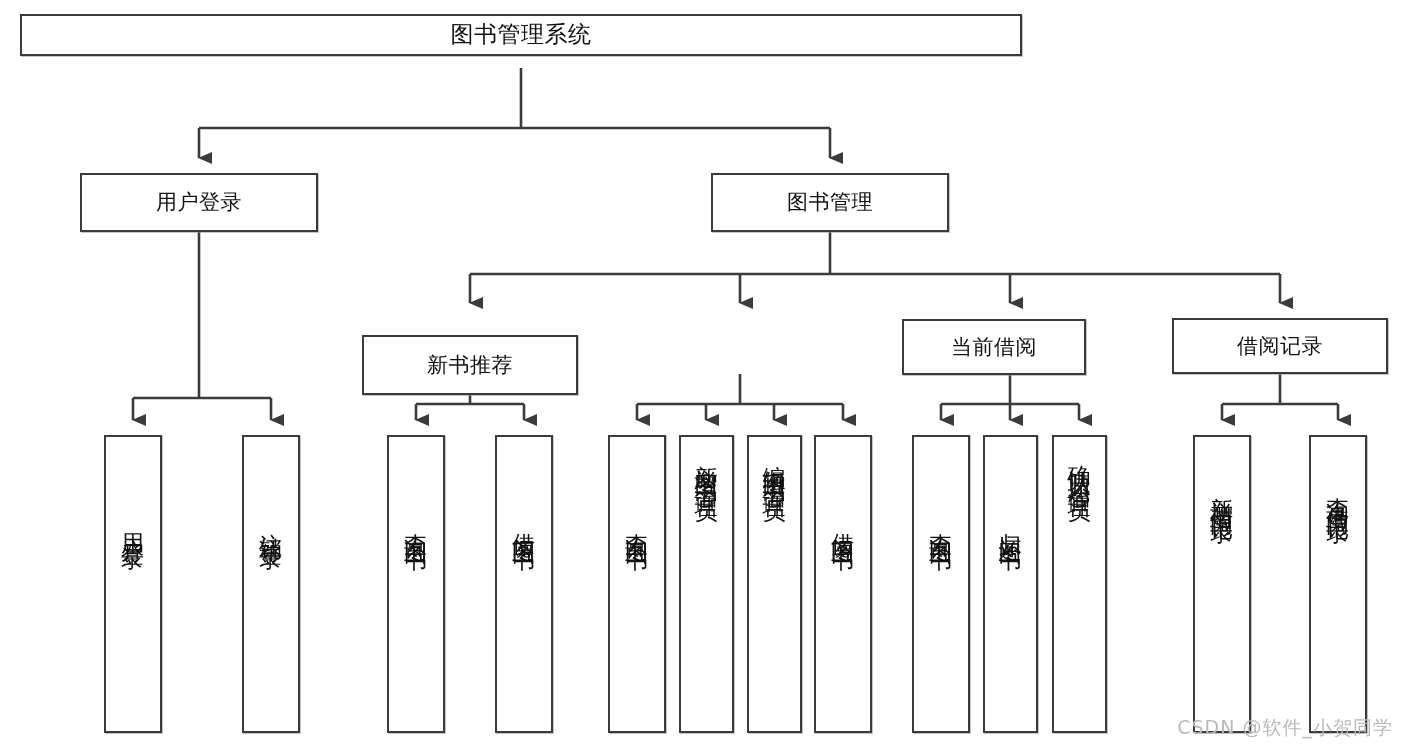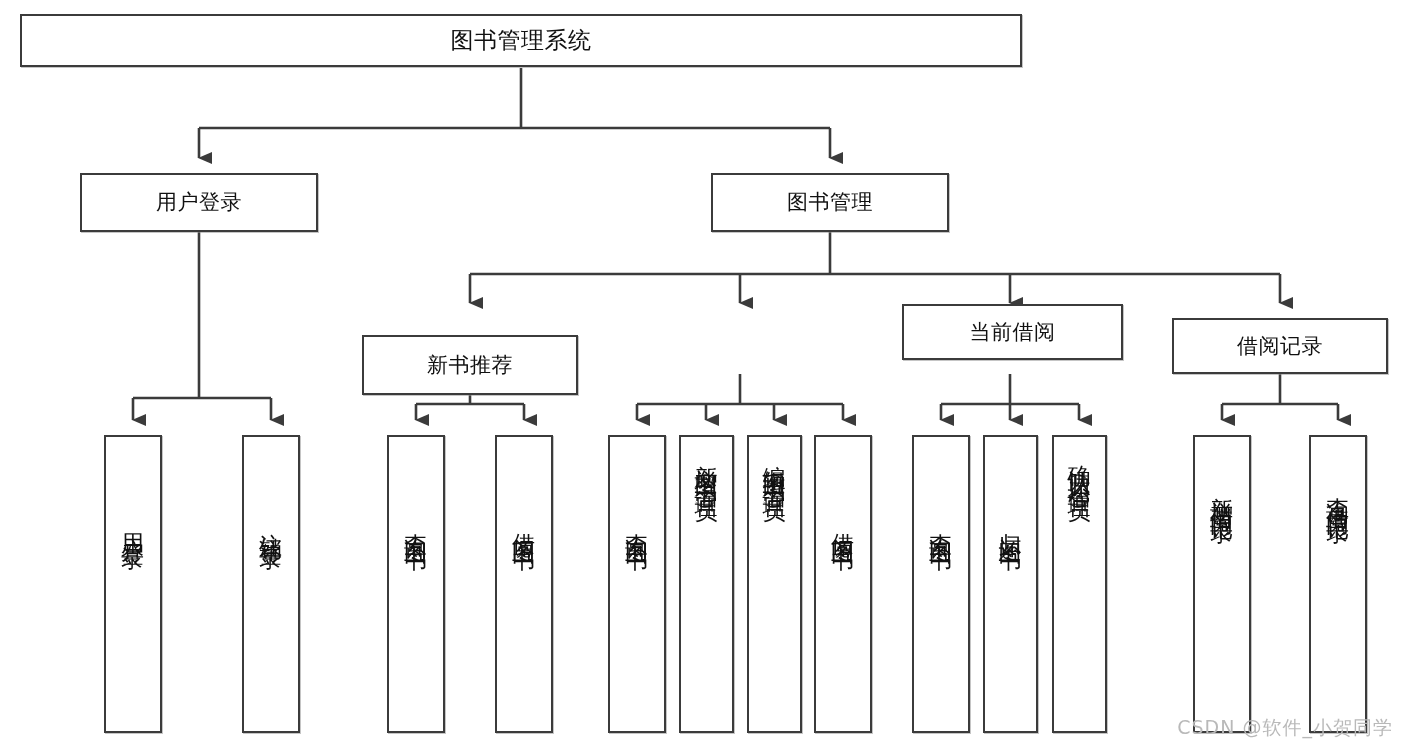--- a/index.html
+++ b/index.html
@@ -127,35 +127,35 @@
       <path d="M1010,404 L1010,420" marker-end="url(#arw)"></path>
       <path d="M1079,404 L1079,420" marker-end="url(#arw)"></path>
 
       <path d="M1280,374 L1280,404"></path>
       <path d="M1222,404 L1338,404"></path>
       <path d="M1222,404 L1222,420" marker-end="url(#arw)"></path>
       <path d="M1338,404 L1338,420" marker-end="url(#arw)"></path>
     </g>
   </svg>
 
-  <div class="node lvl1" style="left:20px;top:14px;width:1002px;height:53px;">
+  <div class="node lvl1" style="left:20px;top:14px;width:1002px;height:42px;">
     <span class="label">图书管理系统</span>
   </div>
 
   <div class="node lvl2" style="left:80px;top:173px;width:238px;height:59px;">
     <span class="label">用户登录</span>
   </div>
   <div class="node lvl2" style="left:711px;top:173px;width:238px;height:59px;font-family:Liberation Serif, serif;">
     <span class="label">图书管理</span>
   </div>
 
   <div class="node lvl3" style="left:362px;top:335px;width:216px;height:60px;">
     <span class="label">新书推荐</span>
   </div>
-  <div class="node lvl3" style="left:902px;top:304px;width:221px;height:56px;">
+  <div class="node lvl3" style="left:902px;top:319px;width:184px;height:56px;">
     <span class="label">当前借阅</span>
   </div>
   <div class="node lvl3" style="left:1172px;top:318px;width:216px;height:56px;align-items:center;">
     <span class="label">借阅记录</span>
   </div>
 
   <div class="node lvl4" style="left:104px;top:435px;width:58px;height:298px;padding-top:78px;">
     <span class="label">用户登录</span>
   </div>
   <div class="node lvl4" style="left:242px;top:435px;width:58px;height:298px;padding-top:78px;">

